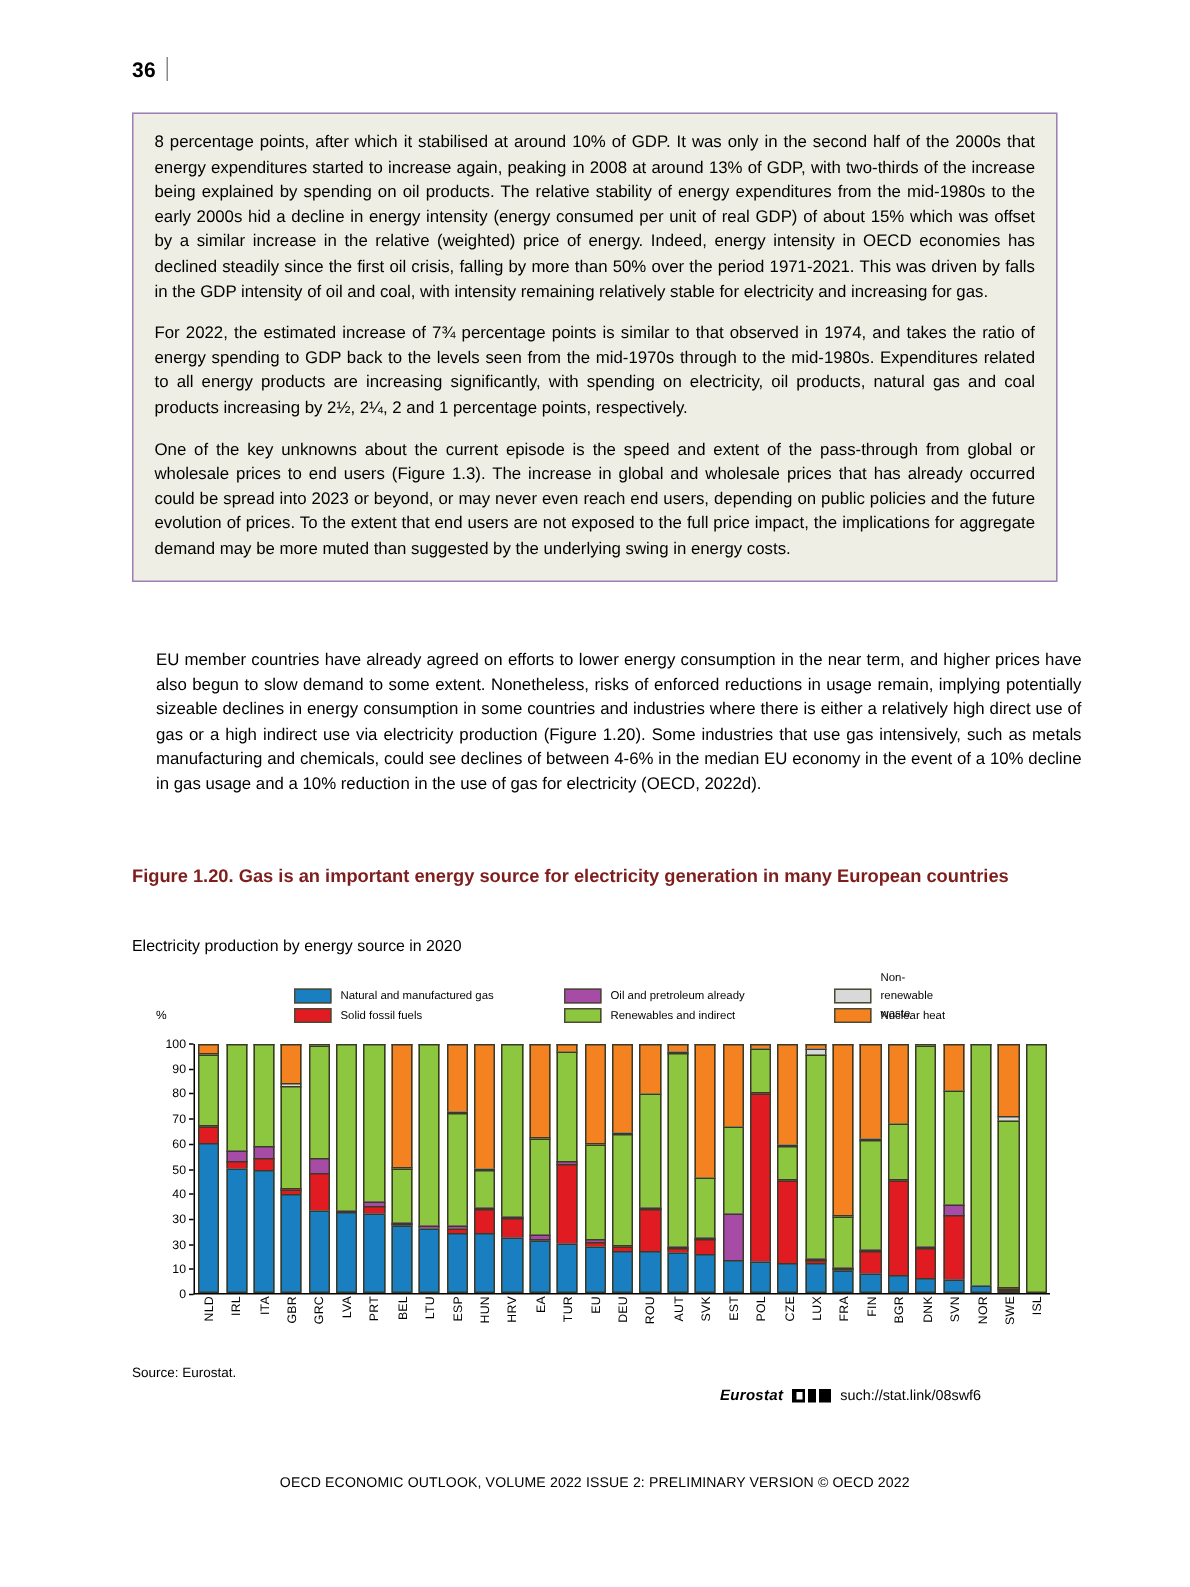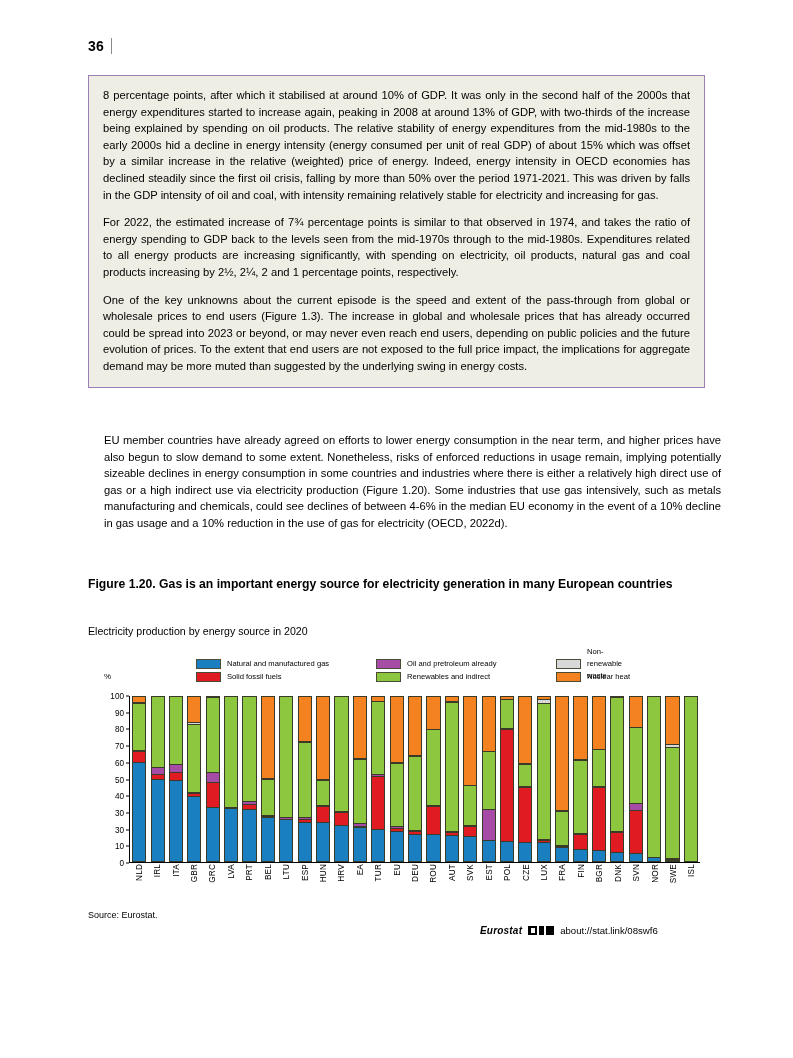--- a/index.html
+++ b/index.html
@@ -77,21 +77,21 @@
 
   
   .figure-title {
     position: absolute;
     left: 88px;
     top: 576px;
     width: 600px;
     font-size: 12.2px;
     font-weight: bold;
     line-height: 17px;
-    color: #000000;
+    color: #7f1d1d;
     margin: 0;
   }
   .figure-subtitle {
     position: absolute;
     left: 88px;
     top: 625px;
     font-size: 10.6px;
     margin: 0;
     color: #000;
   }
@@ -732,17 +732,18 @@
         <div class="xlabel-slot">
           <span class="xlabel">ISL</span>
         </div>
       </div>
   </div>
 
   <div class="source-note">Source: Eurostat.</div>
   <div class="statlink-row">
     <span class="statlink-word">Eurostat</span>
     <span class="statlink-glyph"></span>
-    <span class="statlink-url">about://stat.link/08swf6</span>
+    <span class="statlink-url">such://stat.link/08swf6</span>
   </div>
 
+  <div class="page-footer">OECD ECONOMIC OUTLOOK, VOLUME 2022 ISSUE 2: PRELIMINARY VERSION © OECD 2022</div>
 
 </div>
 
 </body></html>

